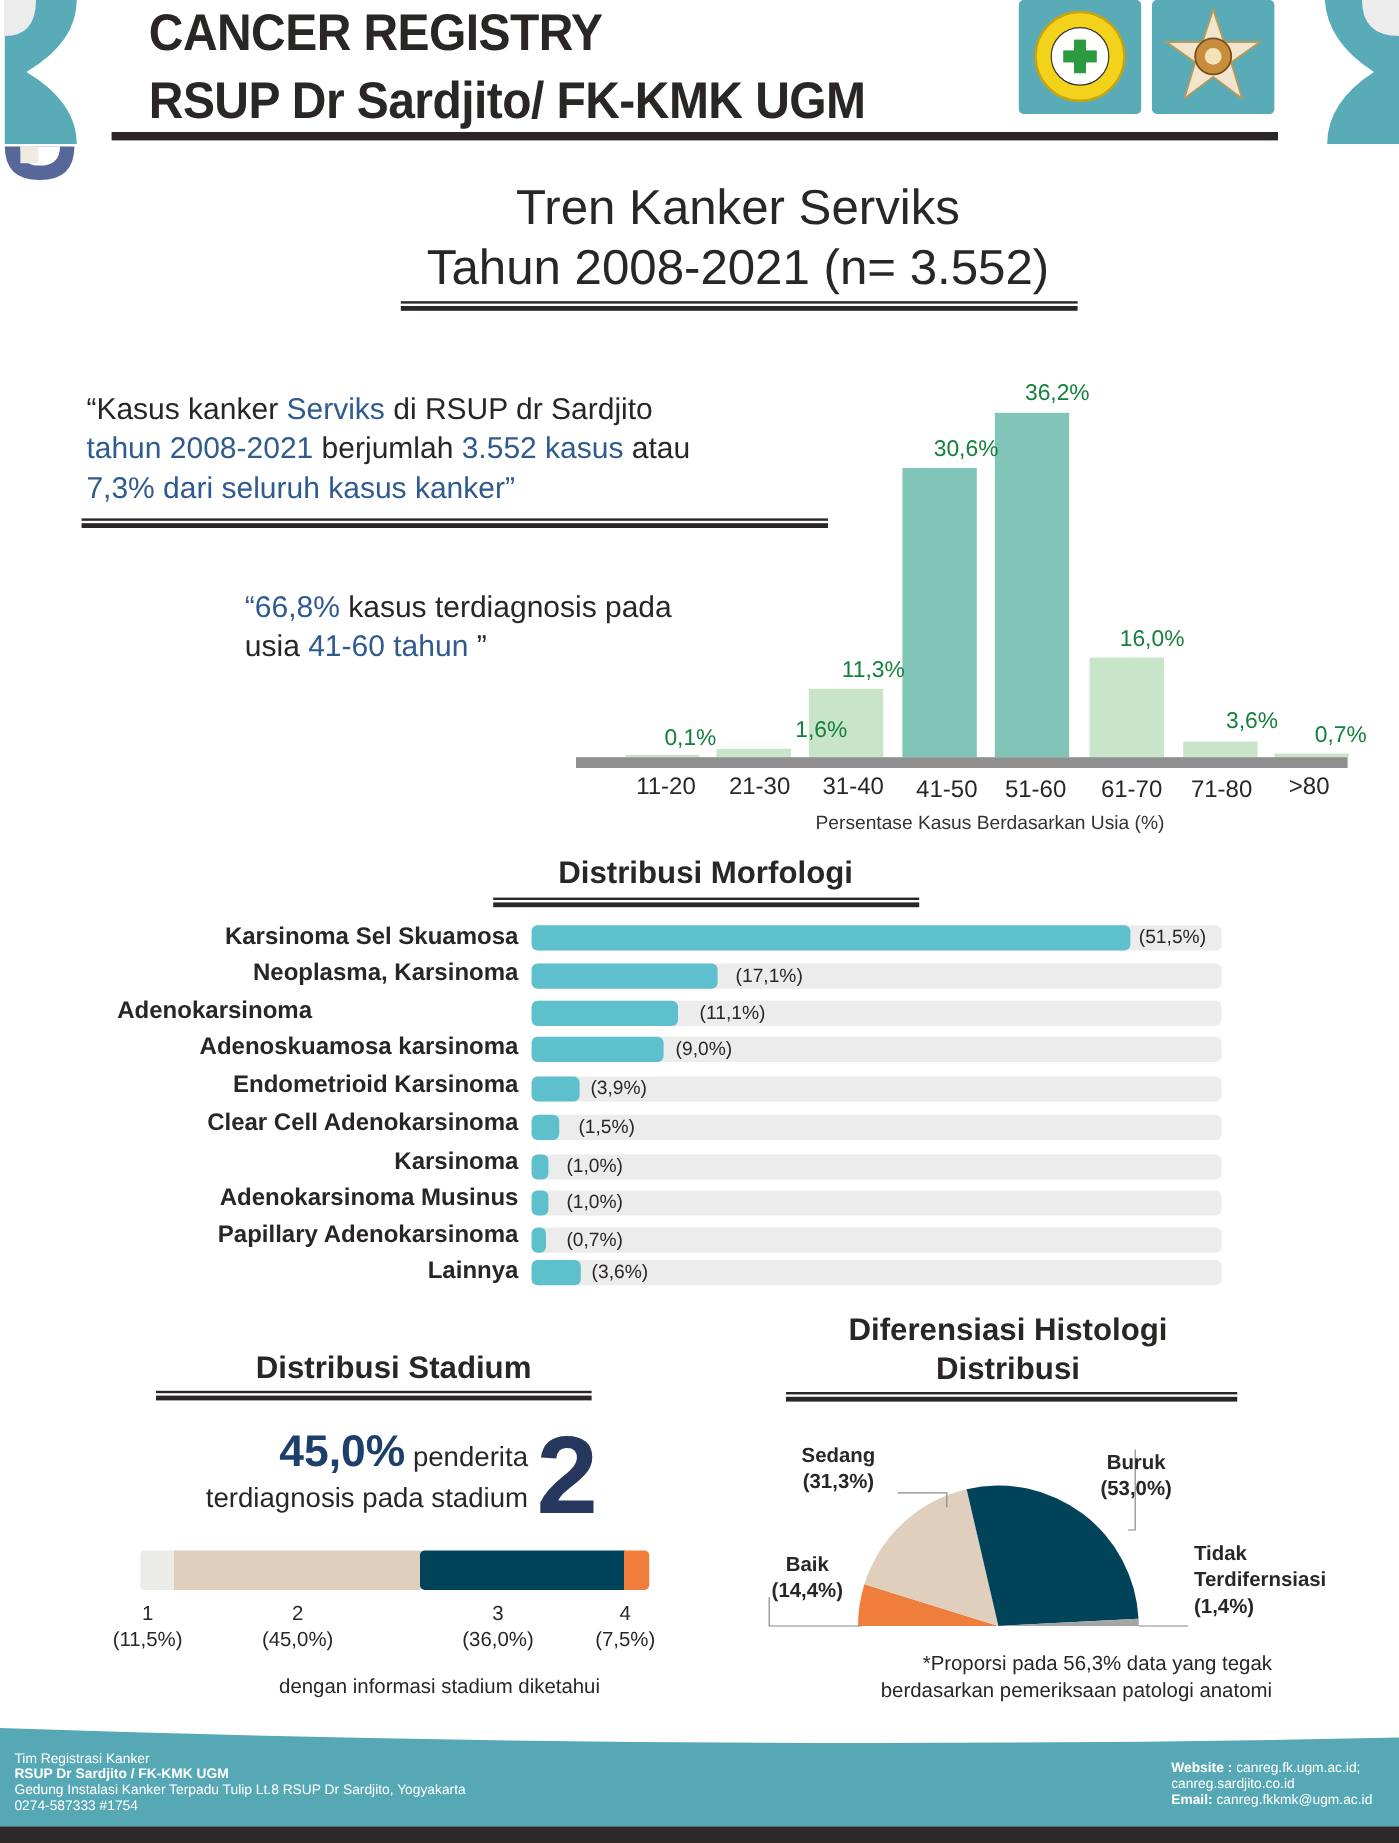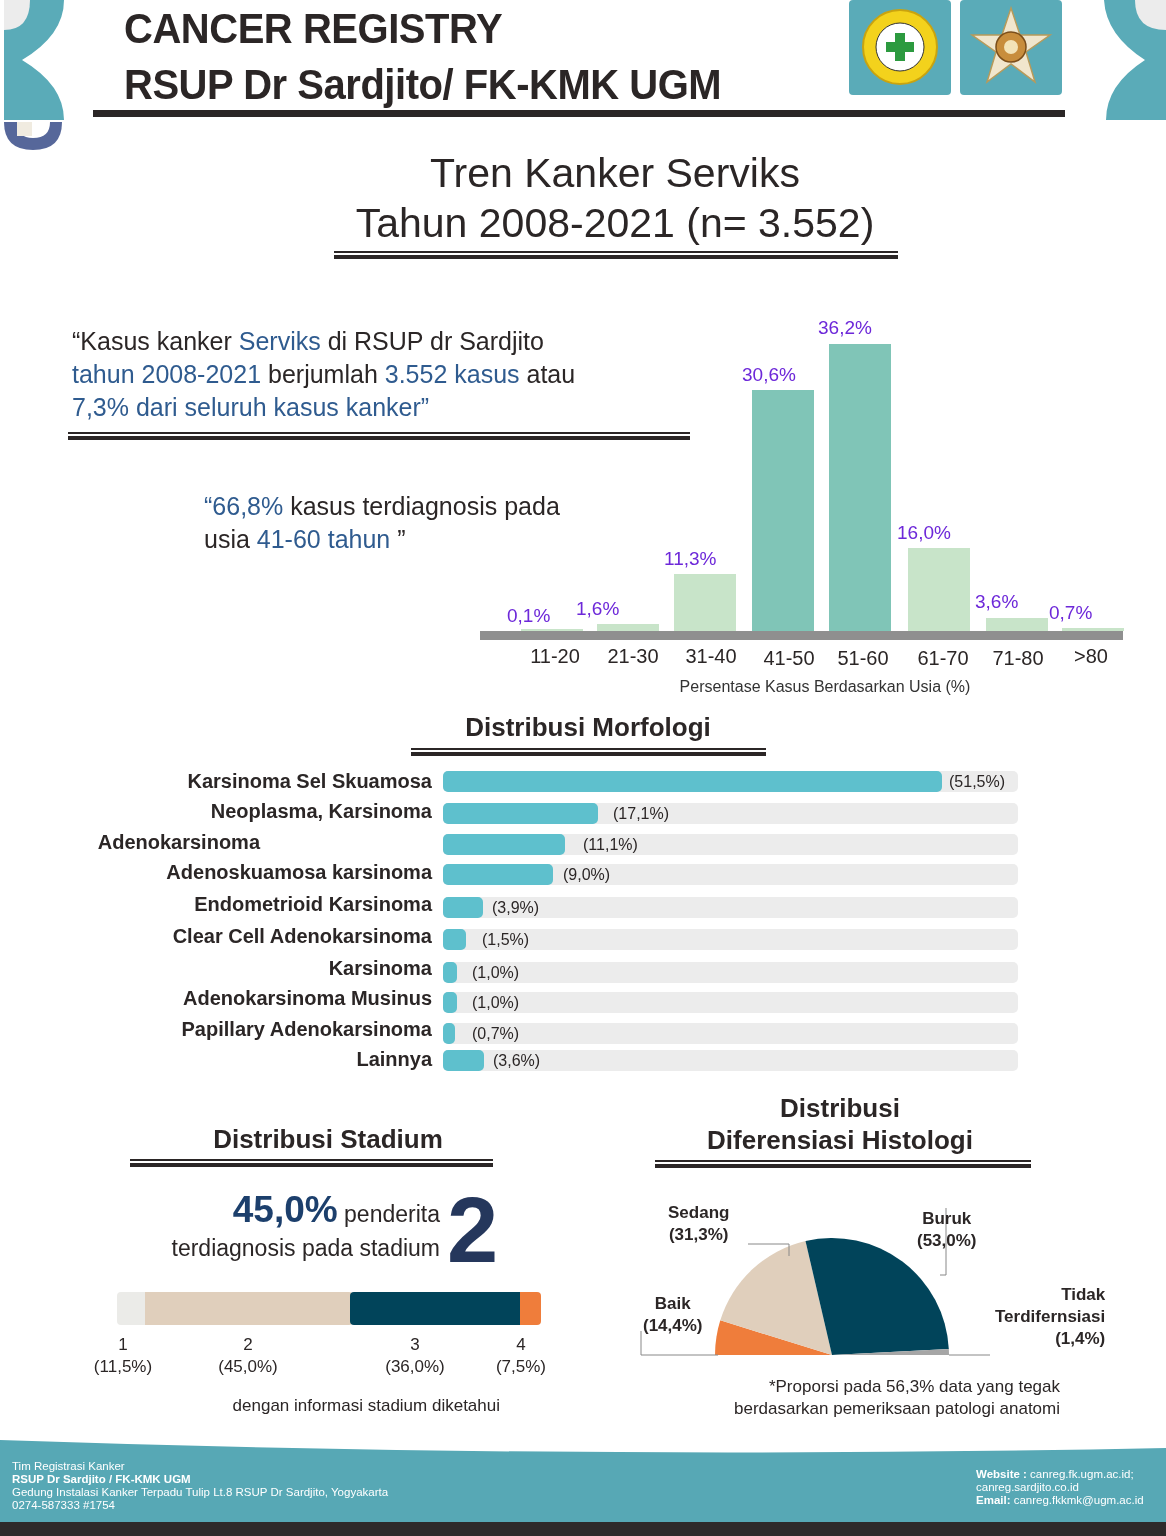--- a/index.html
+++ b/index.html
@@ -15,40 +15,40 @@
 
   
   .main-title{position:absolute;left:300px;width:630px;top:148px;text-align:center;font-size:41px;line-height:50px;color:#2b2626;}
   .dbl{position:absolute;border-top:2px solid #2b2626;border-bottom:4px solid #2b2626;height:2px;}
 
   .quote1{position:absolute;left:72px;top:325px;font-size:25px;line-height:33px;width:640px;}
   .quote2{position:absolute;left:204px;top:490px;font-size:25px;line-height:33px;width:420px;}
 
   
   .axis{position:absolute;left:480px;top:631px;width:643px;height:9px;background:#8f8f8f;}
-  .bar-lbl{position:absolute;font-size:19px;color:#6d28d9;text-align:left;width:90px;}
+  .bar-lbl{position:absolute;font-size:19px;color:#15803d;text-align:right;width:90px;}
   .cat-lbl{position:absolute;top:645px;font-size:20px;color:#2b2626;text-align:center;width:80px;}
   .xlab{position:absolute;left:600px;top:678px;width:450px;text-align:center;font-size:16px;color:#333;}
 
   
   .sec-h{position:absolute;font-weight:bold;font-size:26px;text-align:center;color:#2b2626;}
   .m-row{position:absolute;left:0;height:24px;}
   .m-label{position:absolute;right:734px;font-size:20px;font-weight:bold;color:#2b2626;white-space:nowrap;}
   .m-track{position:absolute;left:443px;width:575px;height:21px;background:#ececec;border-radius:5px;}
   .m-fill{position:absolute;left:0;top:0;height:21px;background:#5ec0cd;border-radius:5px;}
   .m-val{position:absolute;font-size:16px;color:#2b2626;white-space:nowrap;}
 
   
   .stad-big{position:absolute;left:80px;top:1192px;width:360px;text-align:right;}
   .stage-seg{position:absolute;top:1292px;height:33px;}
   .stage-lbl{position:absolute;top:1334px;text-align:center;width:90px;font-size:17px;line-height:22px;color:#2b2626;}
   .note{position:absolute;text-align:right;font-size:17px;line-height:22px;color:#2b2626;}
 
   
-  .pie-lbl{position:absolute;font-size:17px;font-weight:bold;line-height:22px;color:#2b2626;text-align:right;}
+  .pie-lbl{position:absolute;font-size:17px;font-weight:bold;line-height:22px;color:#2b2626;}
 
   
   .foot-l{position:absolute;left:12px;top:1460px;font-size:11.5px;line-height:13px;color:#ffffff;}
   .foot-r{position:absolute;left:976px;top:1468px;font-size:11.5px;line-height:13px;color:#ffffff;}
 </style>
 </head>
 <body>
 
 <svg class="abs" style="left:0;top:0" width="70" height="152">
   <path d="M4 0 H64 Q64 35 22 60 Q64 85 64 120 H4 Z" fill="#5aabb8"></path>
@@ -107,21 +107,21 @@
   <div class="abs" style="left:597px;top:624px;width:62px;height:7px;background:#c8e4c9"></div>
   <div class="abs" style="left:674px;top:574px;width:62px;height:57px;background:#c8e4c9"></div>
   <div class="abs" style="left:752px;top:390px;width:62px;height:241px;background:#80c5b7"></div>
   <div class="abs" style="left:829px;top:344px;width:62px;height:287px;background:#80c5b7"></div>
   <div class="abs" style="left:908px;top:548px;width:62px;height:83px;background:#c8e4c9"></div>
   <div class="abs" style="left:986px;top:618px;width:62px;height:13px;background:#c8e4c9"></div>
   <div class="abs" style="left:1062px;top:628px;width:62px;height:3px;background:#c8e4c9"></div>
   <div class="axis"></div>
 
   <div class="bar-lbl" style="left:507px;top:605px">0,1%</div>
-  <div class="bar-lbl" style="left:576px;top:598px">1,6%</div>
+  <div class="bar-lbl" style="left:616px;top:598px">1,6%</div>
   <div class="bar-lbl" style="left:664px;top:548px">11,3%</div>
   <div class="bar-lbl" style="left:742px;top:364px">30,6%</div>
   <div class="bar-lbl" style="left:818px;top:317px">36,2%</div>
   <div class="bar-lbl" style="left:897px;top:522px">16,0%</div>
   <div class="bar-lbl" style="left:975px;top:591px">3,6%</div>
   <div class="bar-lbl" style="left:1049px;top:602px">0,7%</div>
 
   <div class="cat-lbl" style="left:515px">11-20</div>
   <div class="cat-lbl" style="left:593px">21-30</div>
   <div class="cat-lbl" style="left:671px">31-40</div>
@@ -241,22 +241,22 @@
 <div class="stage-lbl" style="left:476px">
     <div>4</div>
     <div>(7,5%)</div>
   </div>
 
 <div class="note" style="left:150px;top:1395px;width:350px">
   <div>dengan informasi stadium diketahui</div>
 </div>
 
 <div class="sec-h" style="left:660px;top:1092px;width:360px;line-height:32px">
+  <div>Diferensiasi Histologi</div>
   <div>Distribusi</div>
-  <div>Diferensiasi Histologi</div>
 </div>
 <div class="dbl" style="left:655px;top:1160px;width:376px"></div>
 
 <svg class="abs" style="left:630px;top:1200px" width="500" height="170">
 
   <path d="M202 155 L85 155 A117 117 0 0 1 90.3 120.3 Z" fill="#ef7d3b"></path>
   <path d="M202 155 L90.3 120.3 A117 117 0 0 1 175.5 41 Z" fill="#e0cfbc"></path>
   <path d="M202 155 L175.5 41 A117 117 0 0 1 318.8 149 Z" fill="#01445a"></path>
   <path d="M202 155 L318.8 149 A117 117 0 0 1 319 155 Z" fill="#a6a6a6"></path>
 

